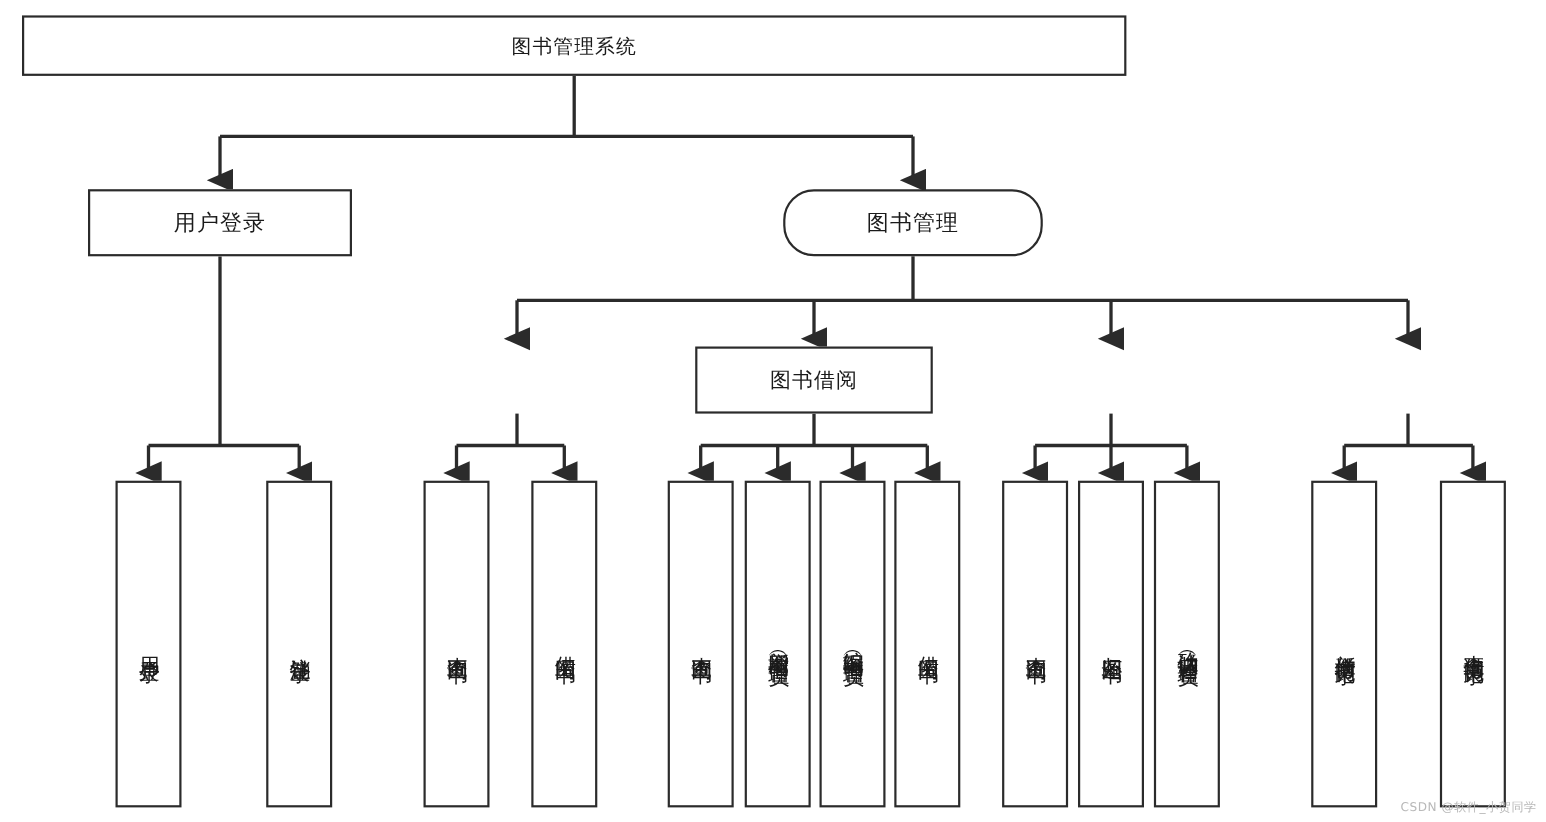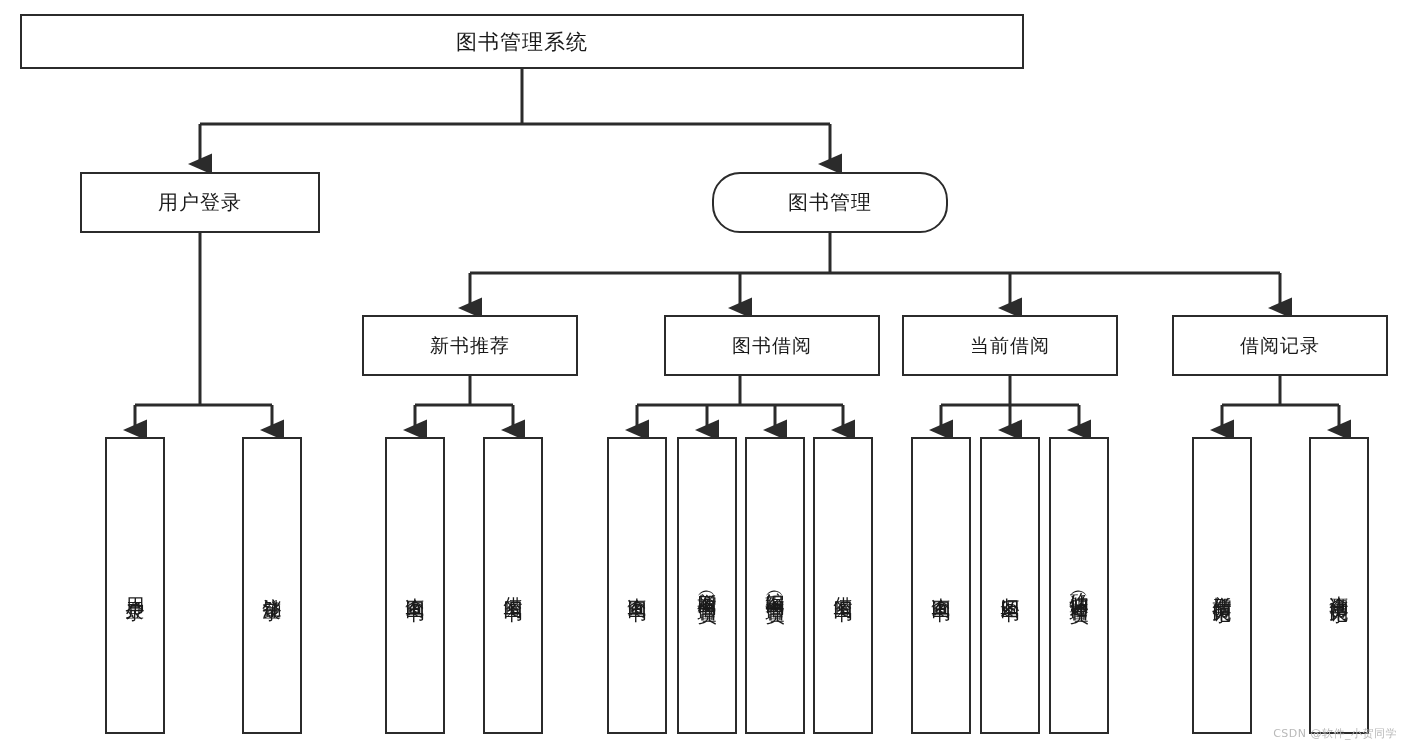--- a/index.html
+++ b/index.html
@@ -30,21 +30,21 @@
     position: absolute;
     box-sizing: border-box;
     background: #ffffff;
     border: 2px solid #2b2b2b;
     display: flex;
     align-items: center;
     justify-content: center;
     color: #1a1a1a;
   }
   .node.level0 {
-    font-size: 21px;
+    font-size: 18px;
   }
   .node.level1 {
     font-size: 20px;
   }
   .node.level2 {
     font-size: 19px;
   }
   .node.leaf {
     font-size: 19px;
     align-items: center;
@@ -145,35 +145,26 @@
   </div>
 
   <div class="node level1" style="left:80px; top:172px; width:240px; height:61px;">
     <span class="hlabel">用户登录</span>
   </div>
 
   <div class="node level1" style="left:712px; top:172px; width:236px; height:61px;border-radius:28px;">
     <span class="hlabel">图书管理</span>
   </div>
 
-  <div class="node level2" style="left:362px; top:315px; width:216px; height:61px;">
-    <span class="hlabel">新书推荐</span>
-  </div>
-
-  <div class="node level2" style="left:632px; top:315px; width:216px; height:61px;margin-left:32px;">
+
+  <div class="node level2" style="left:632px; top:315px; width:216px; height:61px;">
     <span class="hlabel">图书借阅</span>
   </div>
 
-  <div class="node level2" style="left:902px; top:315px; width:216px; height:61px;">
-    <span class="hlabel">当前借阅</span>
-  </div>
-
-  <div class="node level2" style="left:1172px; top:315px; width:216px; height:61px;">
-    <span class="hlabel">借阅记录</span>
-  </div>
+
 
   <div class="node leaf" style="left:105px; top:437px; width:60px; height:297px;">
     <span class="vlabel">用户登录</span>
   </div>
   <div class="node leaf" style="left:242px; top:437px; width:60px; height:297px;">
     <span class="vlabel">注销登录</span>
   </div>
 
   <div class="node leaf" style="left:385px; top:437px; width:60px; height:297px;">
     <span class="vlabel">查询图书</span>

